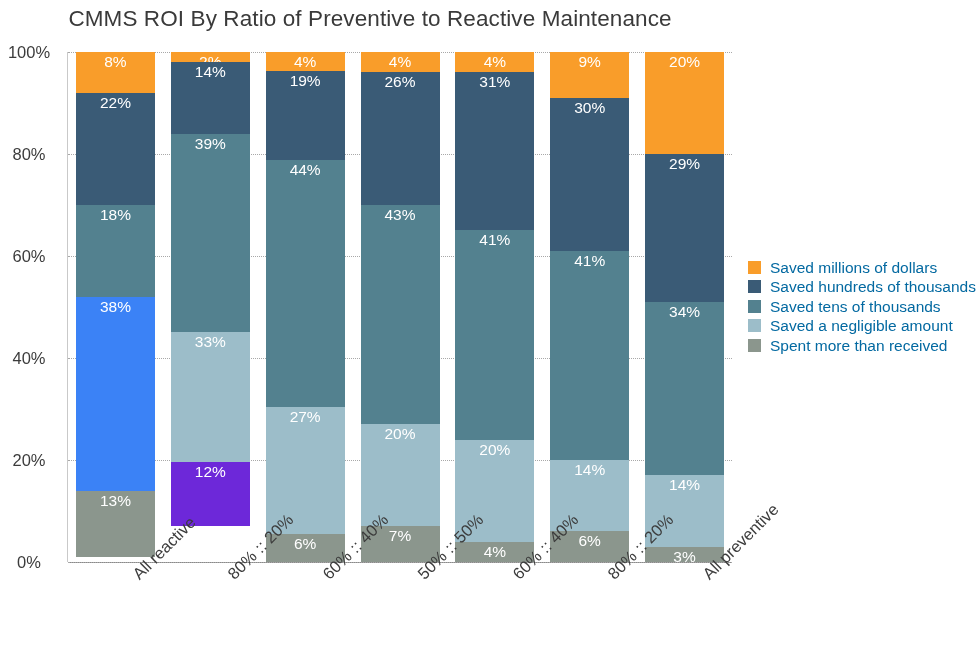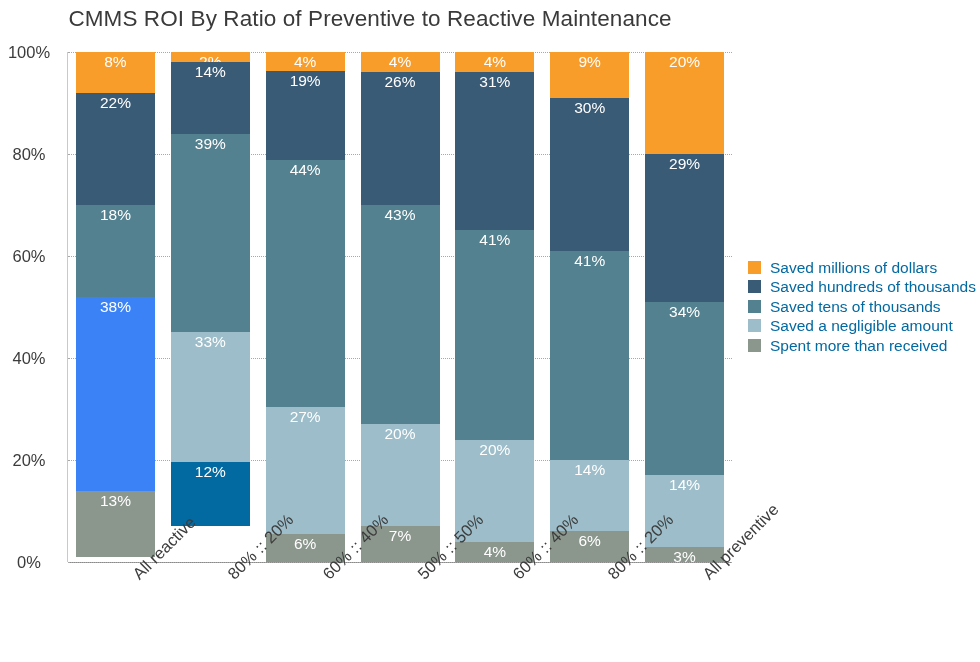--- a/index.html
+++ b/index.html
@@ -216,21 +216,21 @@
           </div>
           <div class="seg" style="height: 71.4px; background: rgb(58, 91, 118);">
             <div class="seg-label">14%</div>
           </div>
           <div class="seg" style="height: 198.9px; background: rgb(83, 129, 143);">
             <div class="seg-label">39%</div>
           </div>
           <div class="seg" style="height: 130px; background: rgb(156, 189, 201);">
             <div class="seg-label">33%</div>
           </div>
-          <div class="seg" style="height: 64px; background: #0369a1;">
+          <div class="seg" style="height: 64px; background: #6d28d9;">
             <div class="seg-label">12%</div>
           </div>
         </div>
       </div>
       <div class="bar-group" style="left: 197.643px; width: 79px;">
         <div class="bar">
           <div class="seg" style="height: 20.4px; background: rgb(249, 157, 42);">
             <div class="seg-label">4%</div>
           </div>
           <div class="seg" style="height: 96.9px; background: rgb(58, 91, 118);">

